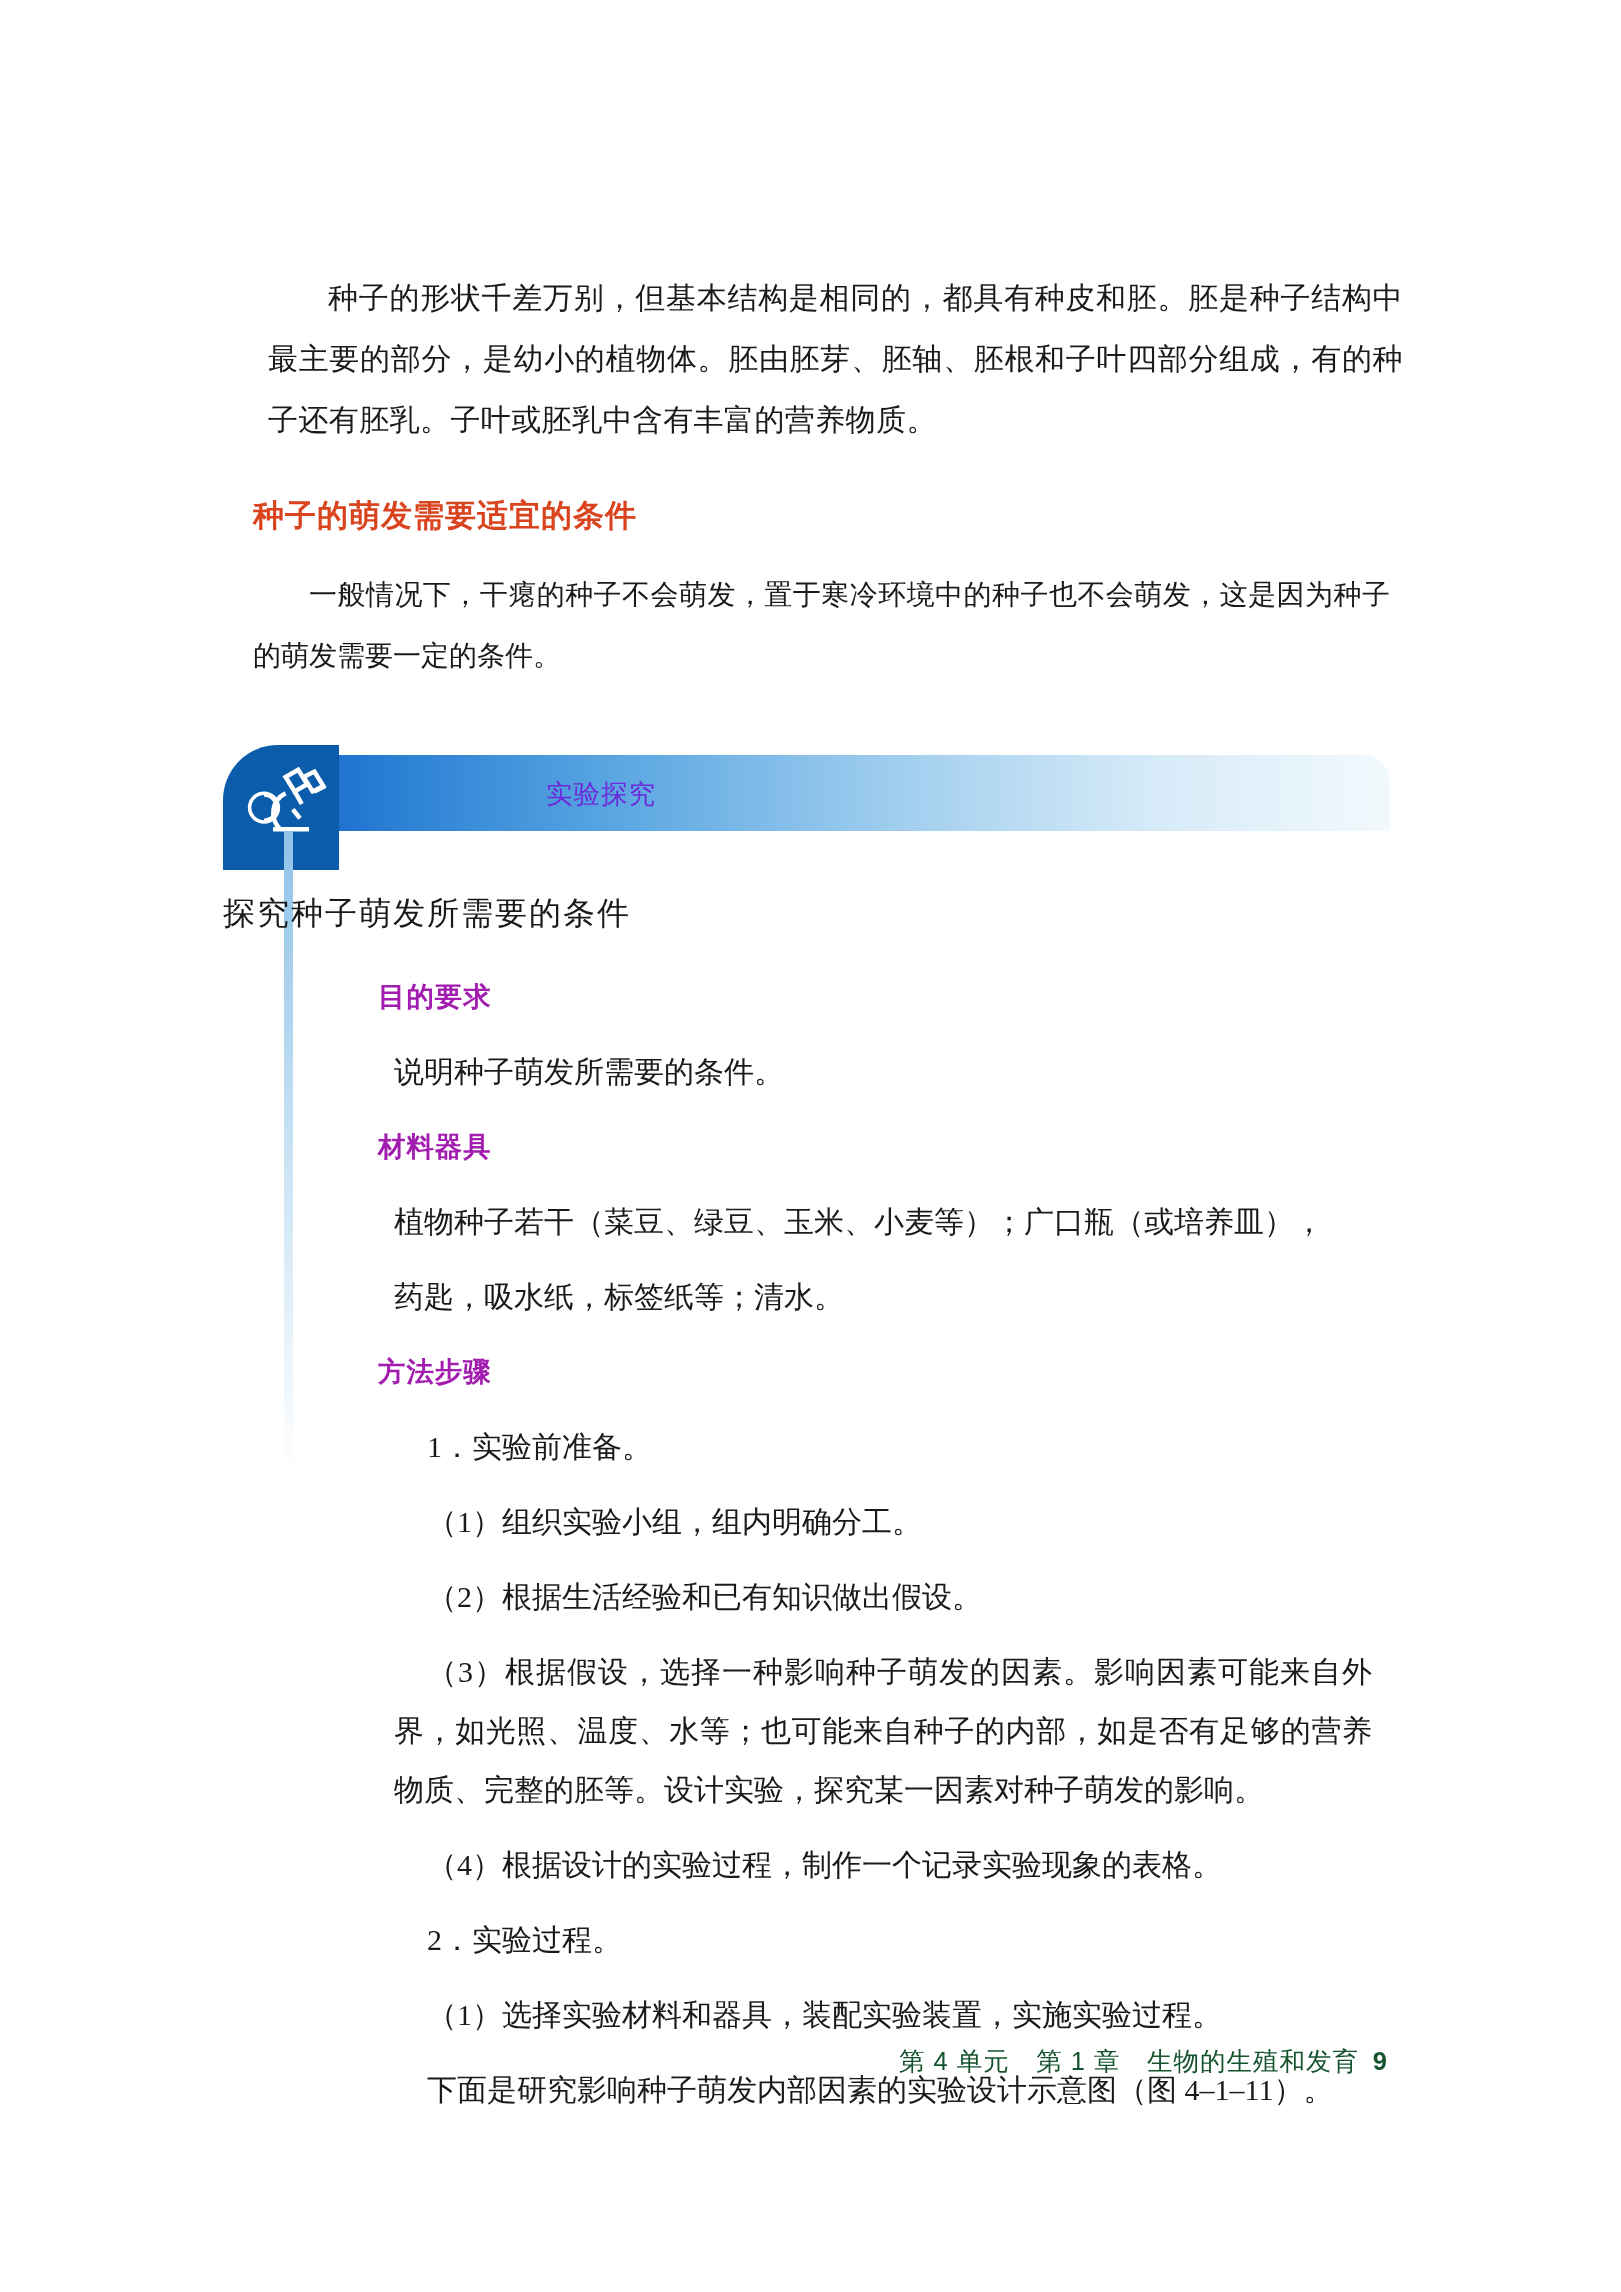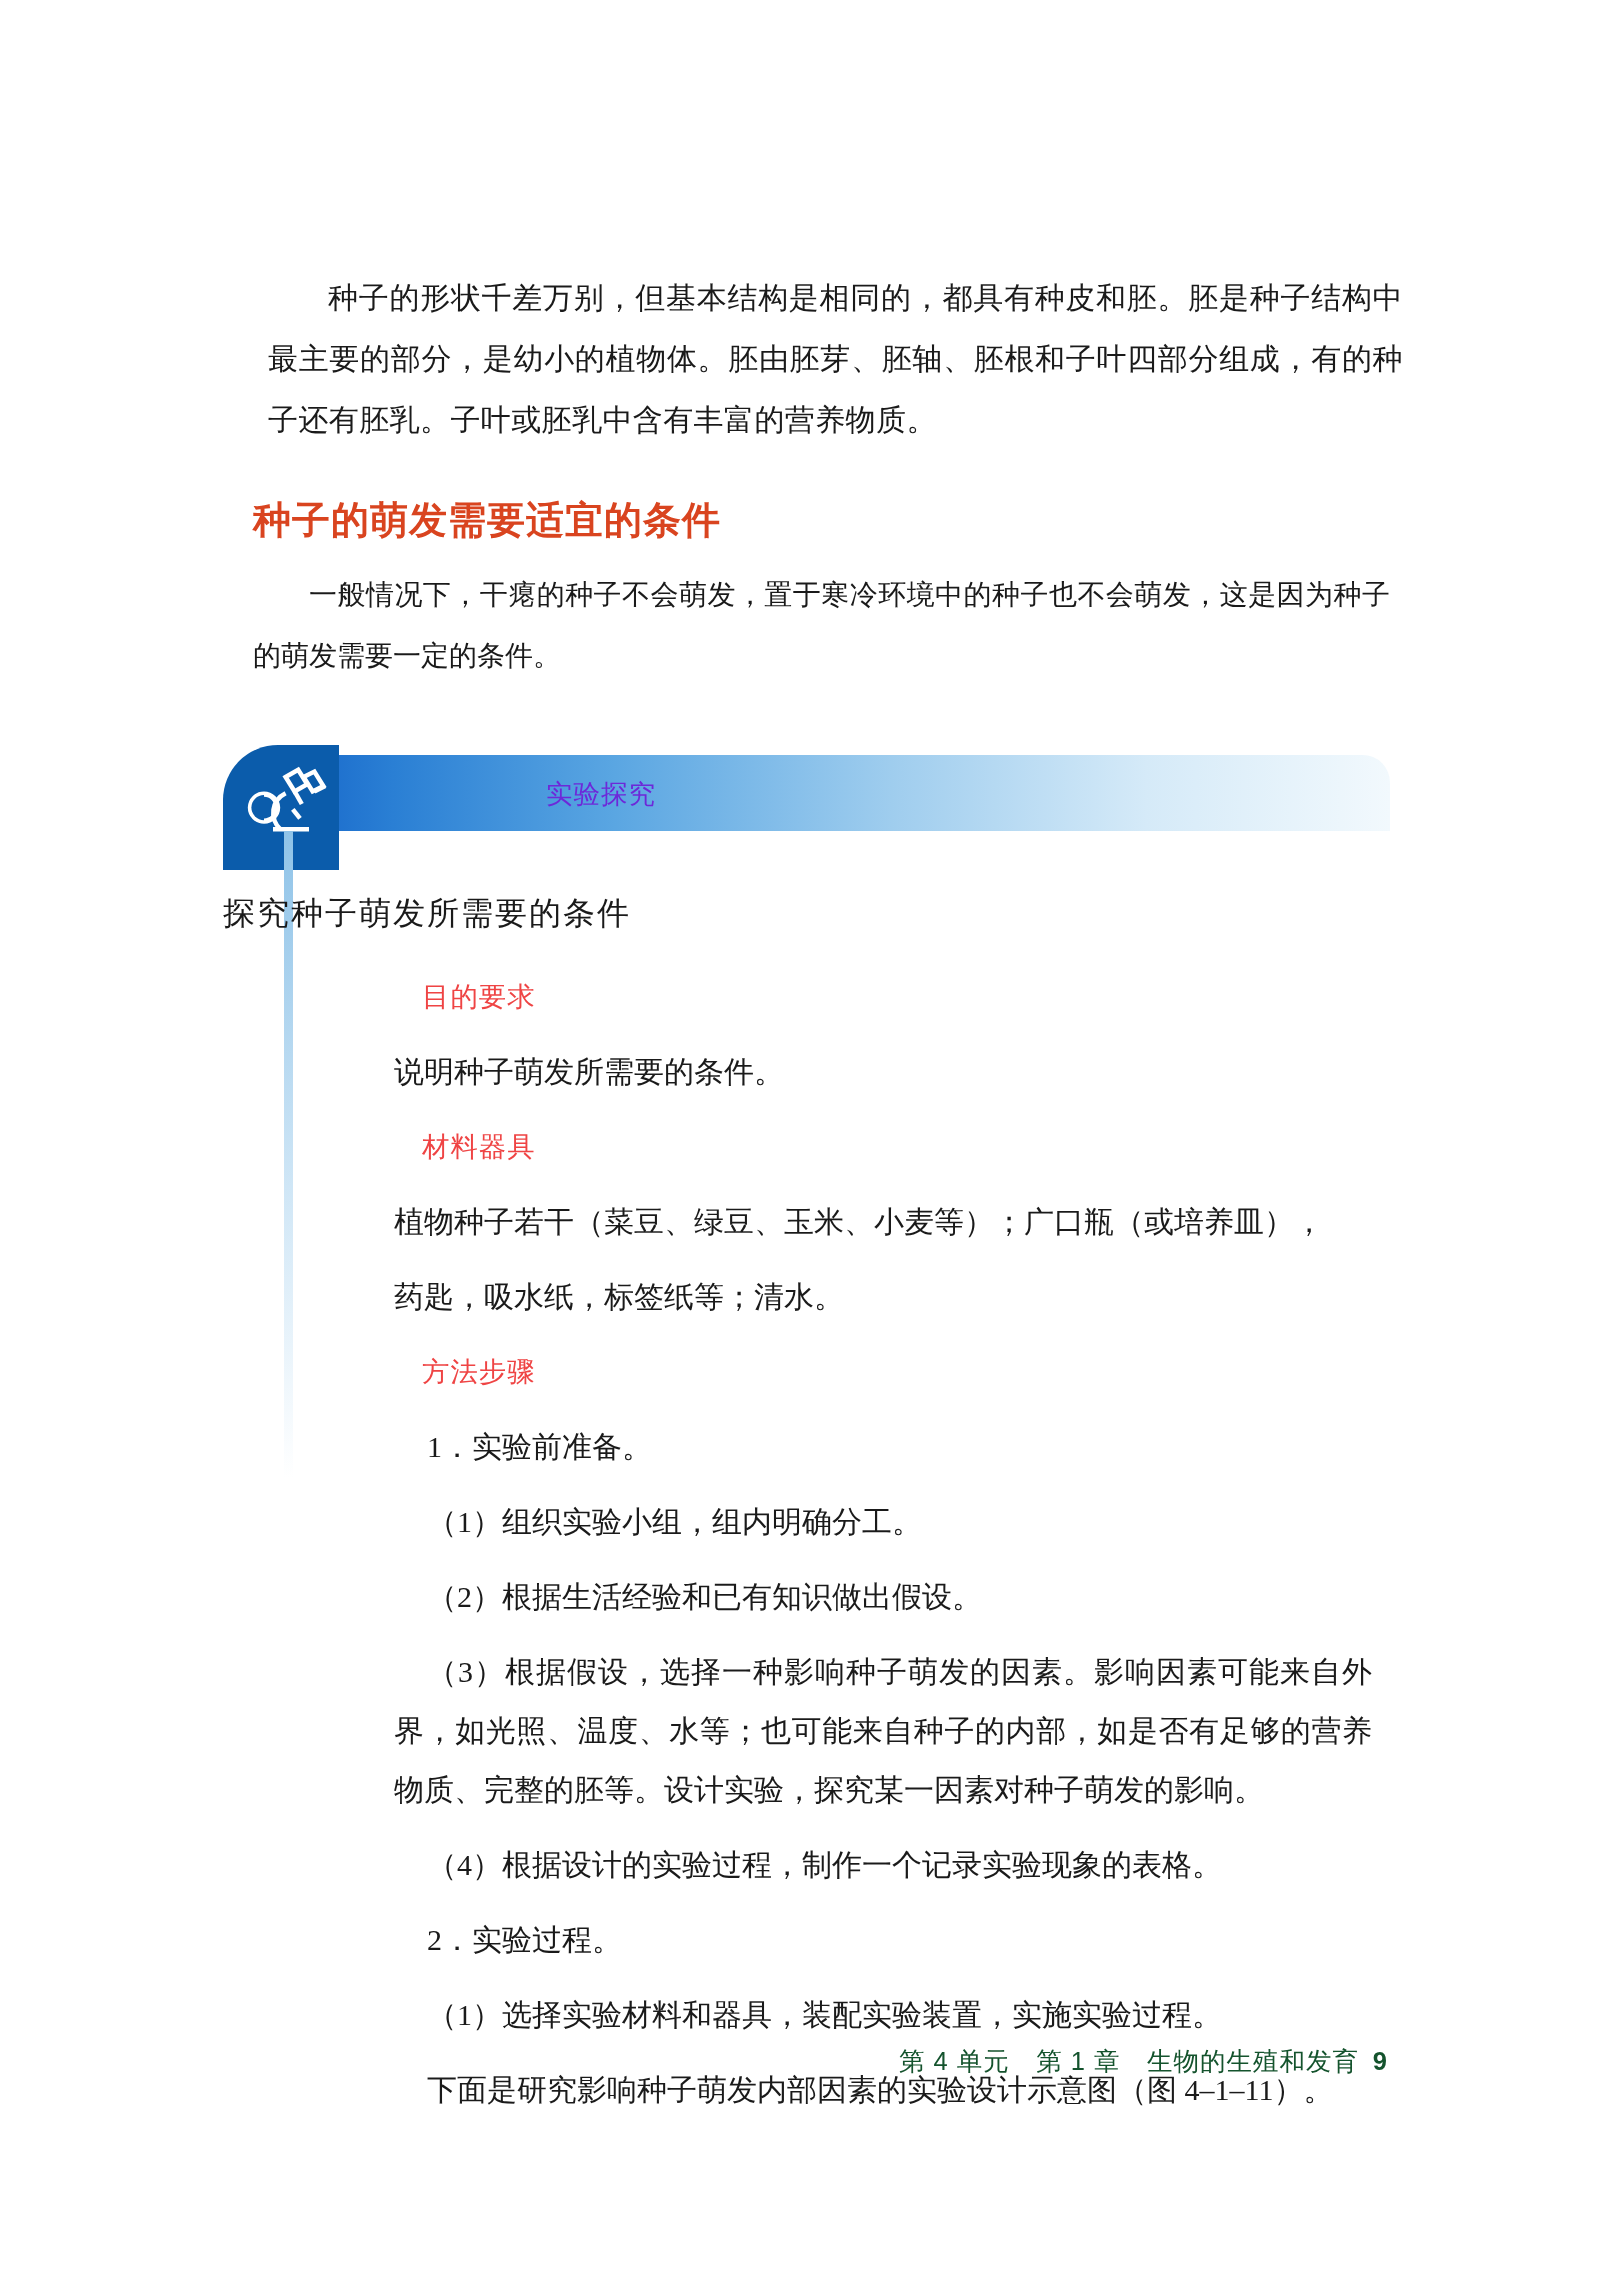--- a/index.html
+++ b/index.html
@@ -33,21 +33,21 @@
     letter-spacing: 0.4px;
     margin-left: 15px;
   }
   .indent { text-indent: 2em; }
 
   
   .section-heading {
     position: absolute;
     left: 253px;
     top: 495px;
-    font-size: 38px;
+    font-size: 31px;
     font-weight: bold;
     color: #d9441f;
     font-family: Liberation Serif, serif;
     letter-spacing: 1px;
   }
 
   .para2 {
     position: absolute;
     left: 253px;
     top: 564px;
@@ -134,27 +134,26 @@
 
   .exp-body {
     position: absolute;
     left: 155px;
     top: 216px;
     width: 1010px;
     font-size: 30px;
     line-height: 59px;
   }
   .sub-heading {
-    color: #ef4444;
-    font-weight: normal;
+    color: #a21caf;
+    font-weight: bold;
     font-family: "Liberation Sans", "DejaVu Sans", sans-serif;
     font-size: 27.4px;
     letter-spacing: 1px;
     margin-top: 5.9px;
-    margin-left: 44px;
   }
   .exp-body p { margin: 16px; text-align: justify; }
   .ind1 { text-indent: 1.1em; }
 
   
   .outdent { margin-left: -71px; }
 
   
   .footer {
     position: absolute;

